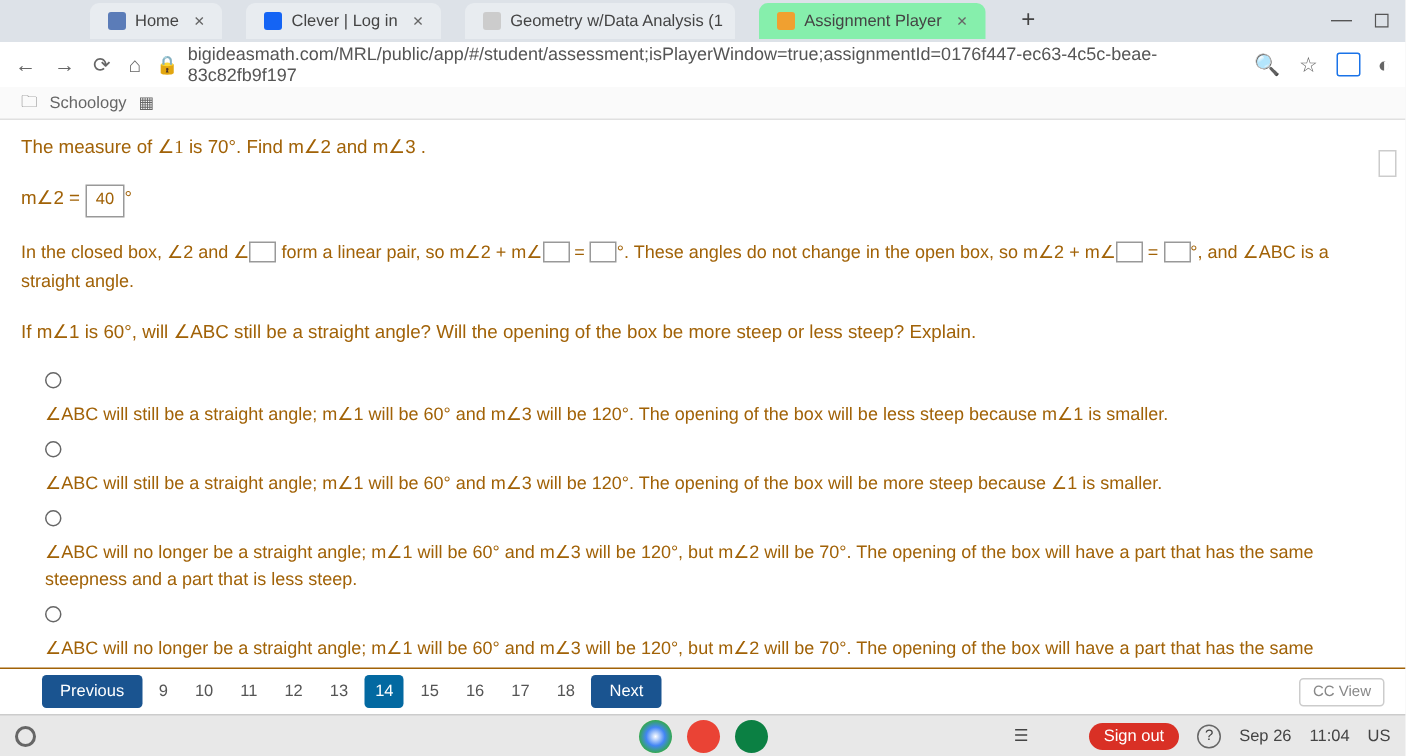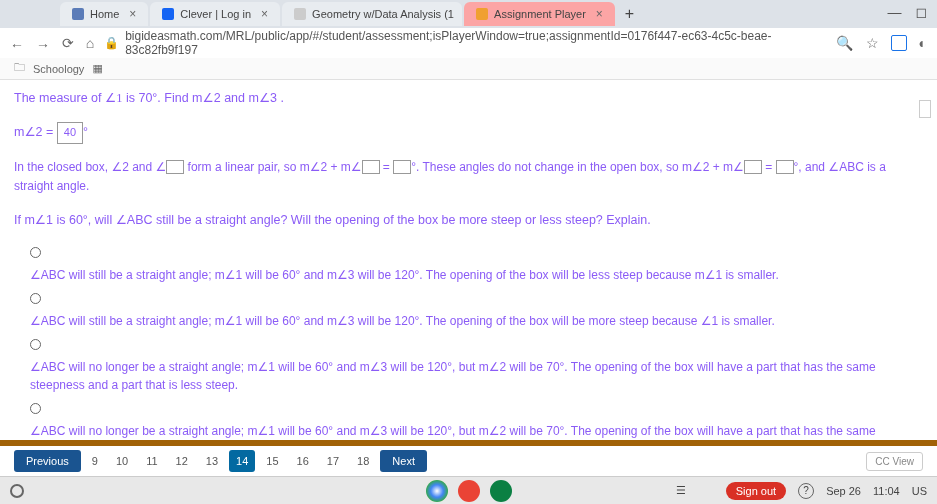--- a/index.html
+++ b/index.html
@@ -1,37 +1,37 @@
 <!DOCTYPE html>
 <html><head>
 <meta charset="utf-8">
 <style>
 * { margin: 0; padding: 0; box-sizing: border-box; font-family: Arial, sans-serif; }
 body { width: 937px; height: 504px; background: #f0f0f0; overflow: hidden; position: relative; }
-.browser-tabs { display: flex; background: #dde2e8; height: 28px; align-items: center; padding-left: 60px; gap: 2px; }
+.browser-tabs { display: flex; background: #dde2e8; height: 28px; align-items: center; padding-left: 60px; gap: 16px; }
 .tab { display: flex; align-items: center; background: #e8ecf0; padding: 4px 12px; font-size: 11px; color: #444; border-radius: 6px 6px 0 0; height: 24px; gap: 6px; max-width: 180px; white-space: nowrap; overflow: hidden; }
-.tab.active { background: #fca5a5; text-align: center; }
+.tab.active { background: #86efac; text-align: center; }
 .tab-icon { width: 12px; height: 12px; background: #4285f4; border-radius: 2px; flex-shrink: 0; }
 .tab-close { color: #666; font-size: 12px; margin-left: 4px; }
 .add-tab { padding: 0 8px; color: #444; }
 .win-controls { position: absolute; right: 10px; top: 4px; display: flex; gap: 14px; font-size: 14px; color: #555; }
 .addr-bar { display: flex; align-items: center; background: #fff; height: 30px; padding: 0 10px; gap: 10px; }
 .nav-icons { display: flex; gap: 12px; color: #666; font-size: 14px; }
 .url-box { flex: 1; display: flex; align-items: center; gap: 6px; font-size: 12px; color: #555; }
 .right-icons { display: flex; gap: 12px; align-items: center; color: #666; font-size: 14px; }
 .ext-icon { width: 16px; height: 16px; border: 1px solid #1a73e8; border-radius: 2px; }
 .toolbar { display: flex; align-items: center; padding: 4px 14px; background: #fafafa; height: 22px; gap: 8px; font-size: 11px; color: #666; border-bottom: 1px solid #e0e0e0; }
-.content { background: #fff; padding: 8px 14px; font-size: 12.5px; color: #8b5cf6; line-height: 1.6; height: 370px; overflow: hidden; }
+.content { background: #fff; padding: 8px 14px; font-size: 12.5px; color: #a16207; line-height: 1.6; height: 370px; overflow: hidden; }
 .row { margin-bottom: 14px; }
 .ans-box { display: inline-block; border: 1px solid #999; padding: 1px 6px; font-size: 11px; background: #fff; min-width: 24px; text-align: center; }
 .small-box { display: inline-block; border: 1px solid #999; width: 18px; height: 14px; background: #fff; vertical-align: middle; }
 .angle { font-family: serif; }
 .opt { display: flex; gap: 8px; margin: 6px 0 6px 16px; font-size: 12px; line-height: 1.5; flex-direction: column; }
 .radio { width: 11px; height: 11px; border: 1px solid #666; border-radius: 50%; flex-shrink: 0; margin-top: 3px; }
-.pagination { position: absolute; bottom: 28px; left: 0; right: 0; display: flex; align-items: center; padding: 4px 14px; gap: 4px; background: #fff; border-top: 6px solid #a16207; }
+.pagination { position: absolute; bottom: 28px; left: 0; right: 0; display: flex; align-items: center; padding: 4px 28px; gap: 4px; background: #fff; border-top: 1px solid #a16207; }
 .pg-btn { background: #1a5490; color: #fff; padding: 5px 12px; font-size: 11px; border-radius: 3px; border: none; }
 .pg-num { padding: 5px 7px; font-size: 11px; color: #555; min-width: 20px; text-align: center; }
 .pg-num.active { background: #0369a1; color: #fff; border-radius: 3px; }
 .cc-btn { position: absolute; right: 14px; border: 1px solid #ccc; padding: 3px 8px; font-size: 10px; color: #888; border-radius: 3px; }
 .taskbar { position: absolute; bottom: 0; left: 0; right: 0; height: 28px; background: #e8e8e8; display: flex; align-items: center; padding: 0 10px; border-top: 1px solid #ccc; }
 .tb-circle { width: 14px; height: 14px; border: 2px solid #666; border-radius: 50%; }
 .tb-center { position: absolute; left: 50%; transform: translateX(-50%); display: flex; gap: 10px; }
 .tb-app { width: 22px; height: 22px; border-radius: 50%; }
 .tb-right { margin-left: auto; display: flex; align-items: center; gap: 12px; font-size: 11px; color: #444; }
 .signout { background: #d93025; color: #fff; padding: 3px 10px; border-radius: 12px; font-size: 11px; margin-left: 28px; }

